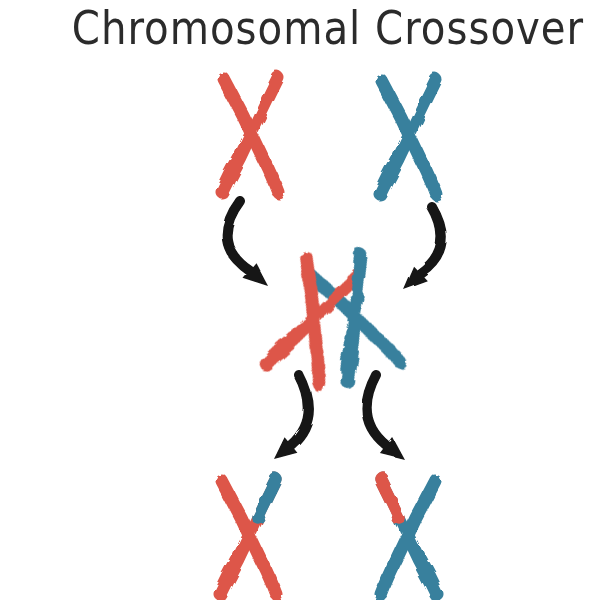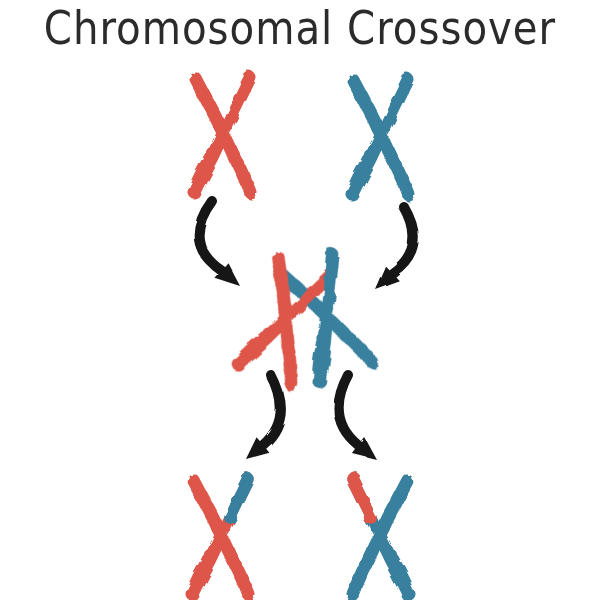--- a/index.html
+++ b/index.html
@@ -3,20 +3,21 @@
 <meta charset="utf-8">
 <style>
   html, body { margin: 0; padding: 0; background: #ffffff; }
   .canvas {
     position: relative;
     width: 572px;
     height: 600px;
     background: #ffffff;
     overflow: hidden;
     font-family: "DejaVu Sans", sans-serif;
+    margin-left: 28px;
   }
   .title {
     position: absolute;
     top: 2px;
     left: 0;
     width: 600px;
     text-align: center;
     font-size: 42px;
     font-weight: 400;
     letter-spacing: 1px;

